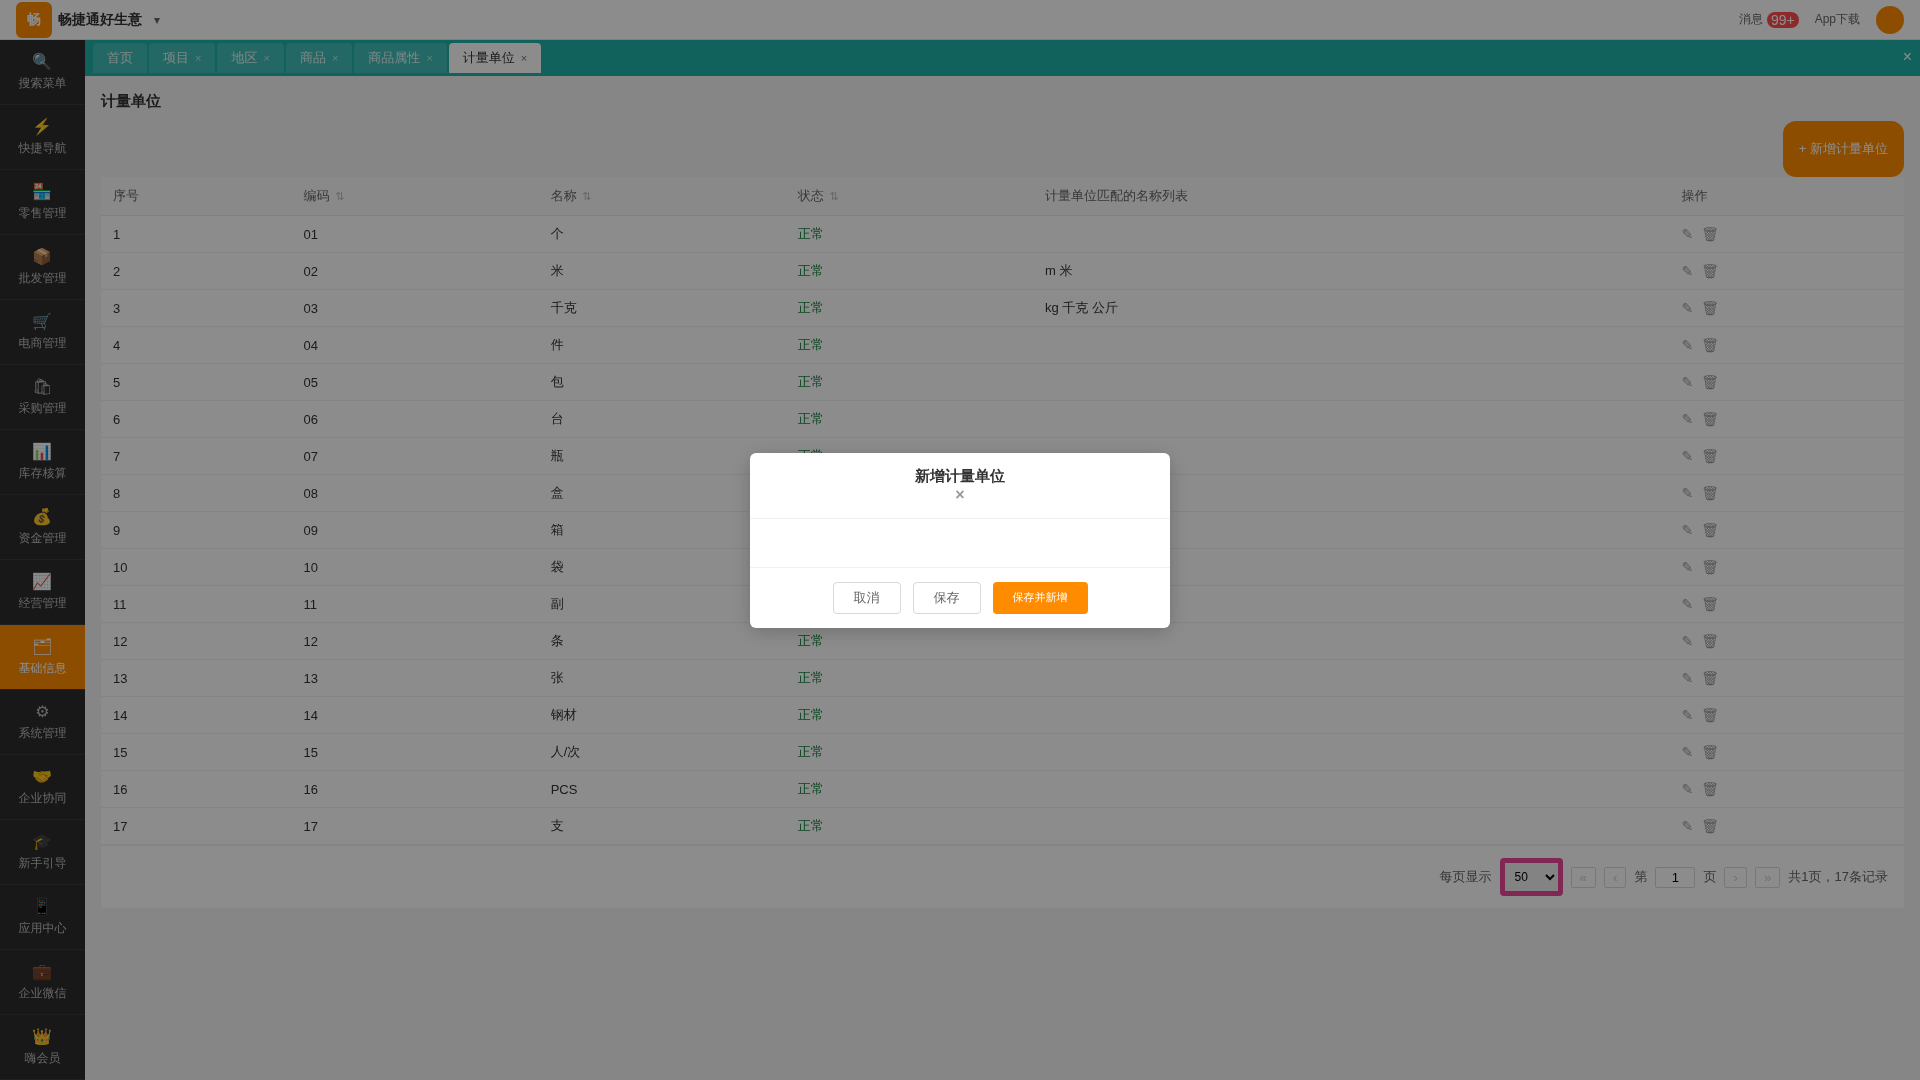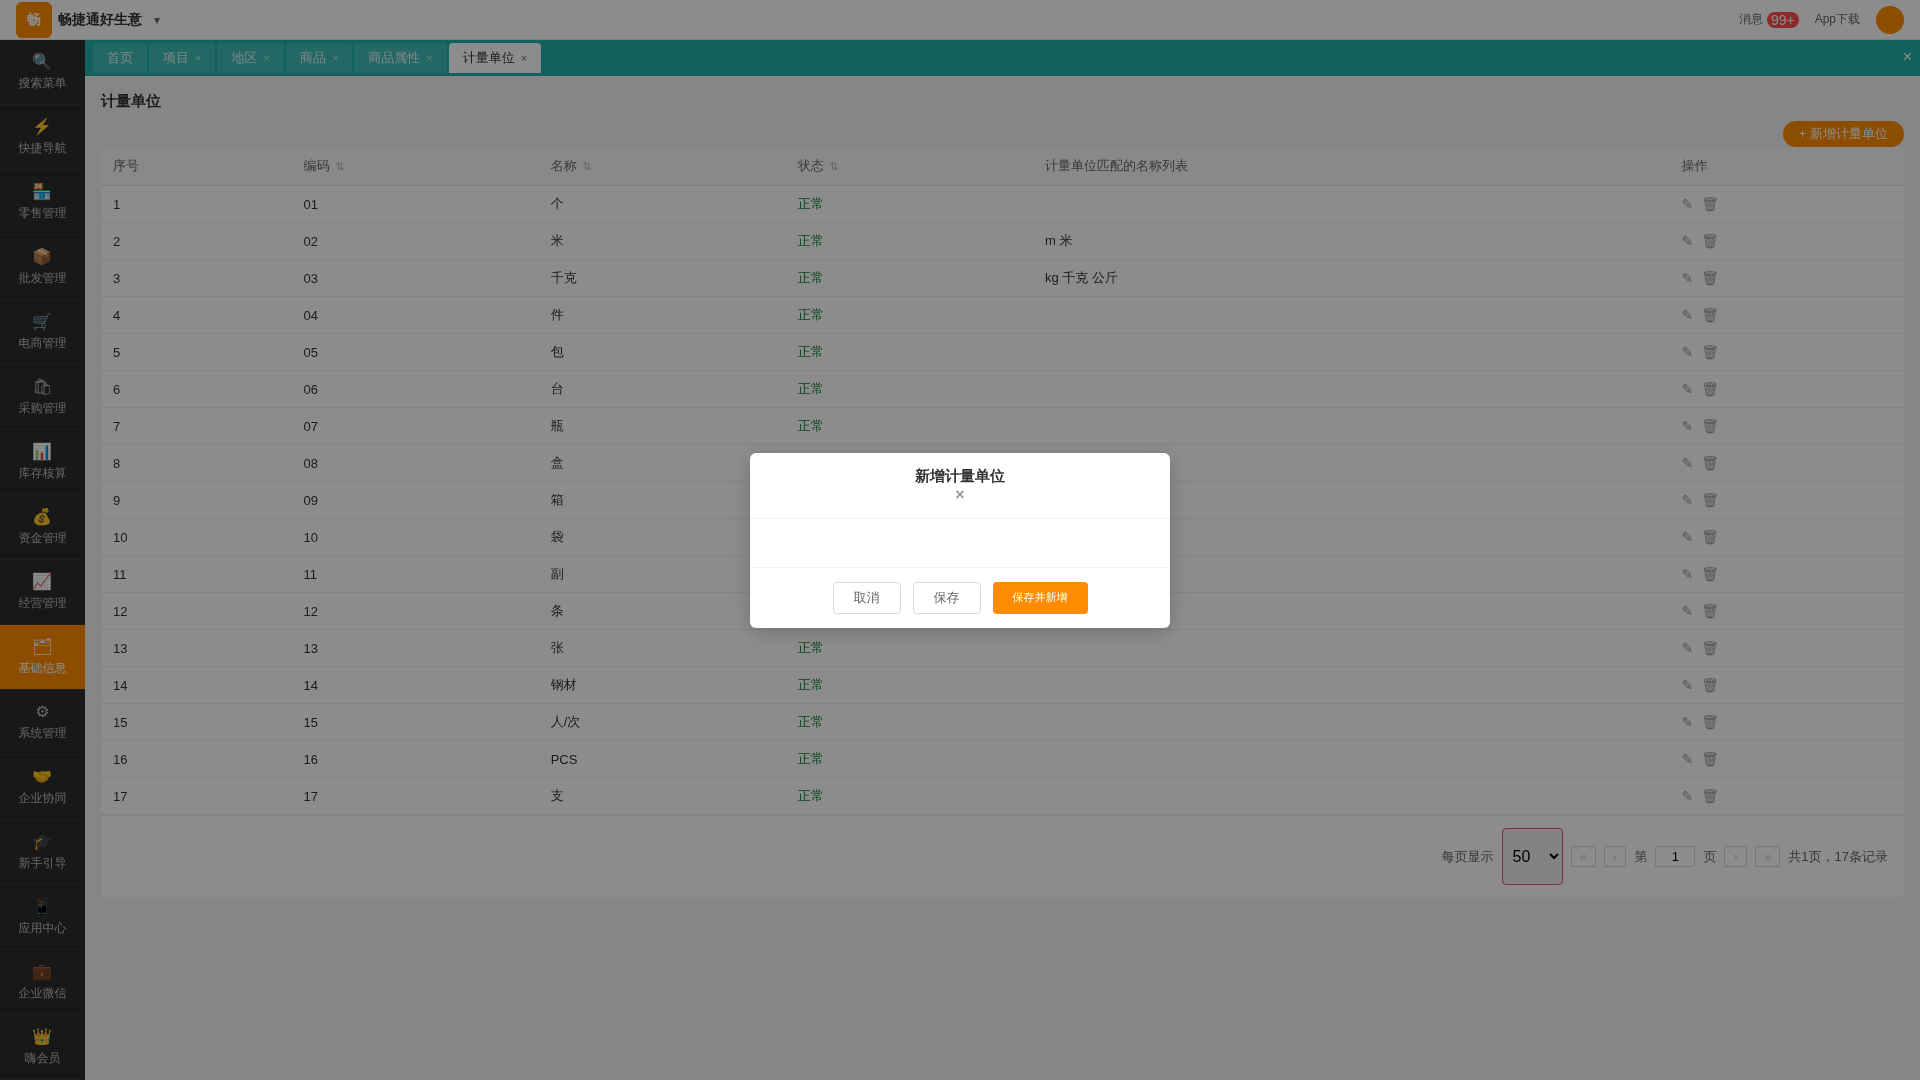--- a/index.html
+++ b/index.html
@@ -84,21 +84,21 @@
     .tab-close-btn { position: absolute; right: 8px; top: 8px; color: white; cursor: pointer; font-size: 16px; }
 
     
     .page-content { flex: 1; overflow-y: auto; padding: 16px; background: #f5f5f5; }
     .page-title { font-size: 15px; font-weight: bold; color: #333; margin-bottom: 14px; }
     .add-btn {
       float: right;
       background: #ff8c00;
       color: white;
       border: none;
-      padding: 4px 16px;
+      padding: 19px 16px;
       border-radius: 13px;
       cursor: pointer;
       font-size: 13px;
       margin-top: -4px;
     }
 
     
     .table-wrapper { background: #fff; border-radius: 4px; overflow: hidden; }
     table { width: 100%; border-collapse: collapse; }
     thead { background: #fafafa; }
@@ -127,21 +127,21 @@
       display: flex;
       align-items: center;
       justify-content: flex-end;
       padding: 12px 16px;
       gap: 8px;
       font-size: 13px;
       color: #666;
       background: #fff;
       border-top: 1px solid #f0f0f0;
     }
-    .page-select { border: 1px solid #ec4899; border-radius: 4px; padding: 18px 6px; font-size: 16px; }
+    .page-select { border: 5px solid #ec4899; border-radius: 4px; padding: 6px 6px; font-size: 12px; }
     .page-btn { border: 1px solid #d9d9d9; background: #fff; padding: 2px 8px; cursor: pointer; border-radius: 2px; color: #666; }
     .page-btn:disabled { color: #ccc; cursor: not-allowed; }
     .page-input { border: 1px solid #d9d9d9; width: 40px; text-align: center; padding: 2px 4px; border-radius: 2px; font-size: 13px; }
 
     
     .modal-overlay {
       position: fixed;
       top: 0; left: 0; right: 0; bottom: 0;
       background: rgba(0,0,0,0.45);
       z-index: 1000;

